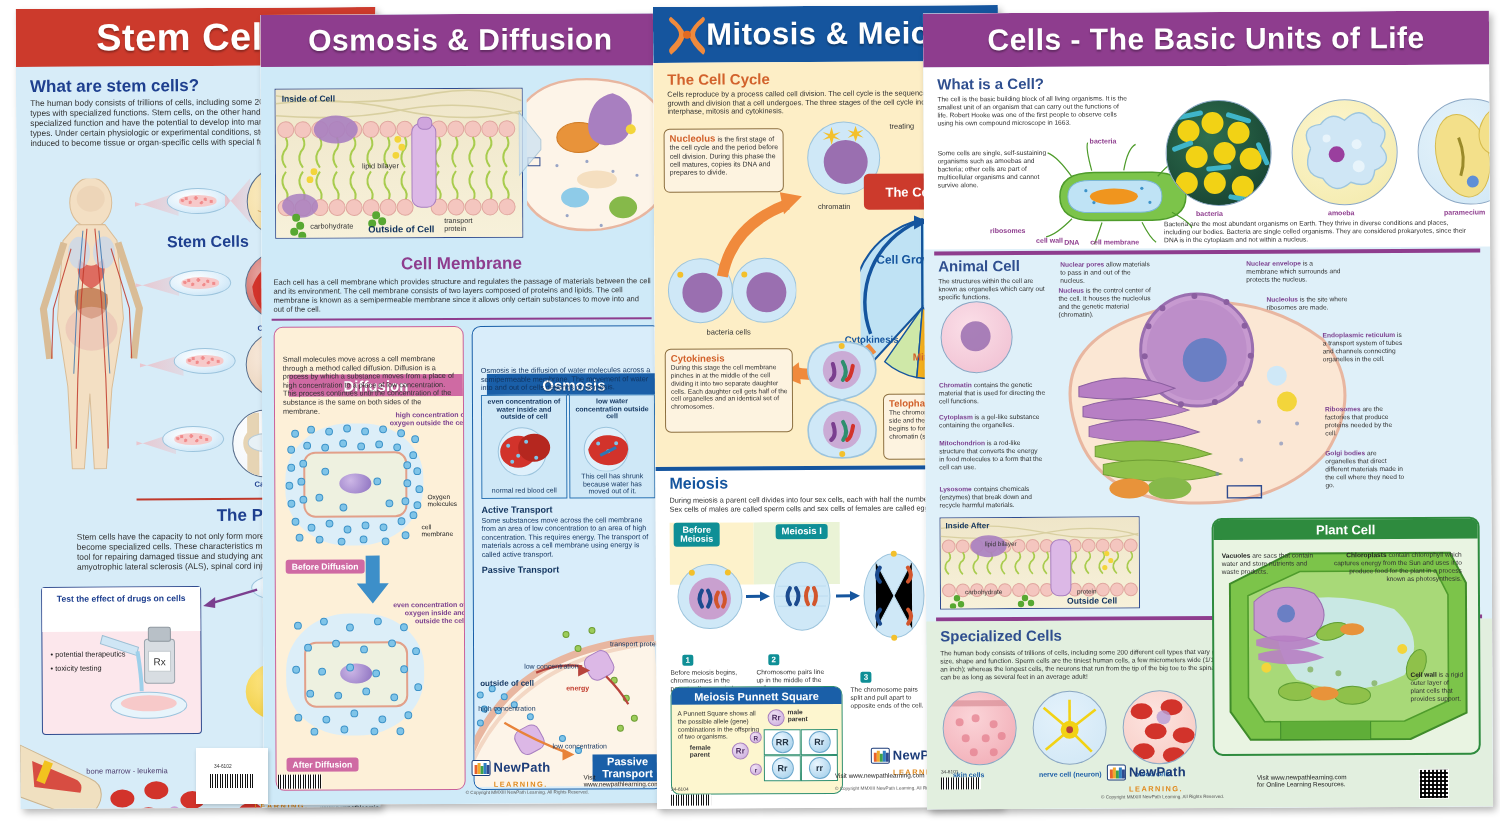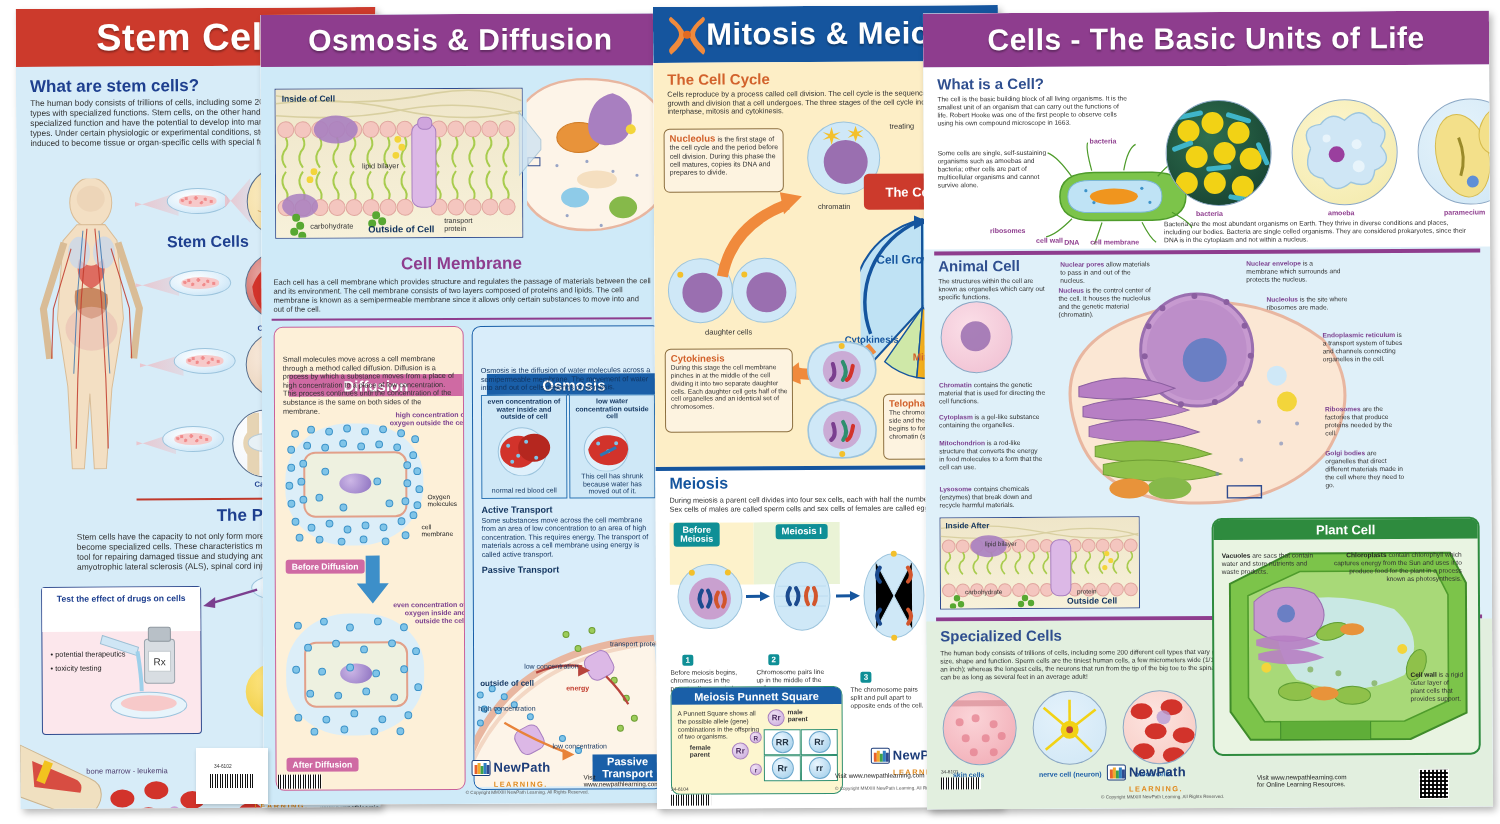--- a/index.html
+++ b/index.html
@@ -726,21 +726,21 @@
       <div style="position:absolute;left:12px;top:248px;width:130px;height:74px;">
         <svg width="130" height="74" viewBox="0 0 130 74">
           <circle cx="34" cy="36" r="32" fill="#cfe8f7" stroke="#9cc4dd"></circle>
             <circle cx="36" cy="38" r="20" fill="#9a6fb0"></circle>
           <circle cx="98" cy="36" r="32" fill="#cfe8f7" stroke="#9cc4dd"></circle>
             <circle cx="100" cy="38" r="20" fill="#9a6fb0"></circle>
           <circle cx="14" cy="20" r="3" fill="#f3c02c"></circle>
             <circle cx="78" cy="20" r="3" fill="#f3c02c"></circle>
         </svg>
       </div>
-      <div style="position:absolute;left:44px;top:322px;font-size:7.6px;color:#333;text-align:center;line-height:1.05;width:60px;">daughter cells</div>
+      <div style="position:absolute;left:44px;top:322px;font-size:7.6px;color:#333;text-align:center;line-height:1.05;width:60px;">bacteria cells</div>
 
       <svg style="position:absolute;left:48px;top:170px;" width="110" height="110" viewBox="0 0 110 110">
         <path d="M20 100 q10 -52 66 -72" stroke="#f08a3c" stroke-width="11" fill="none"></path>
         <path d="M78 16 L100 20 L82 38 Z" fill="#f08a3c"></path>
       </svg>
       <svg style="position:absolute;left:118px;top:330px;" width="110" height="60" viewBox="0 0 110 60">
         <path d="M100 12 q-40 34 -80 24" stroke="#f08a3c" stroke-width="11" fill="none"></path>
         <path d="M26 26 L8 40 L28 48 Z" fill="#f08a3c"></path>
       </svg>
 

